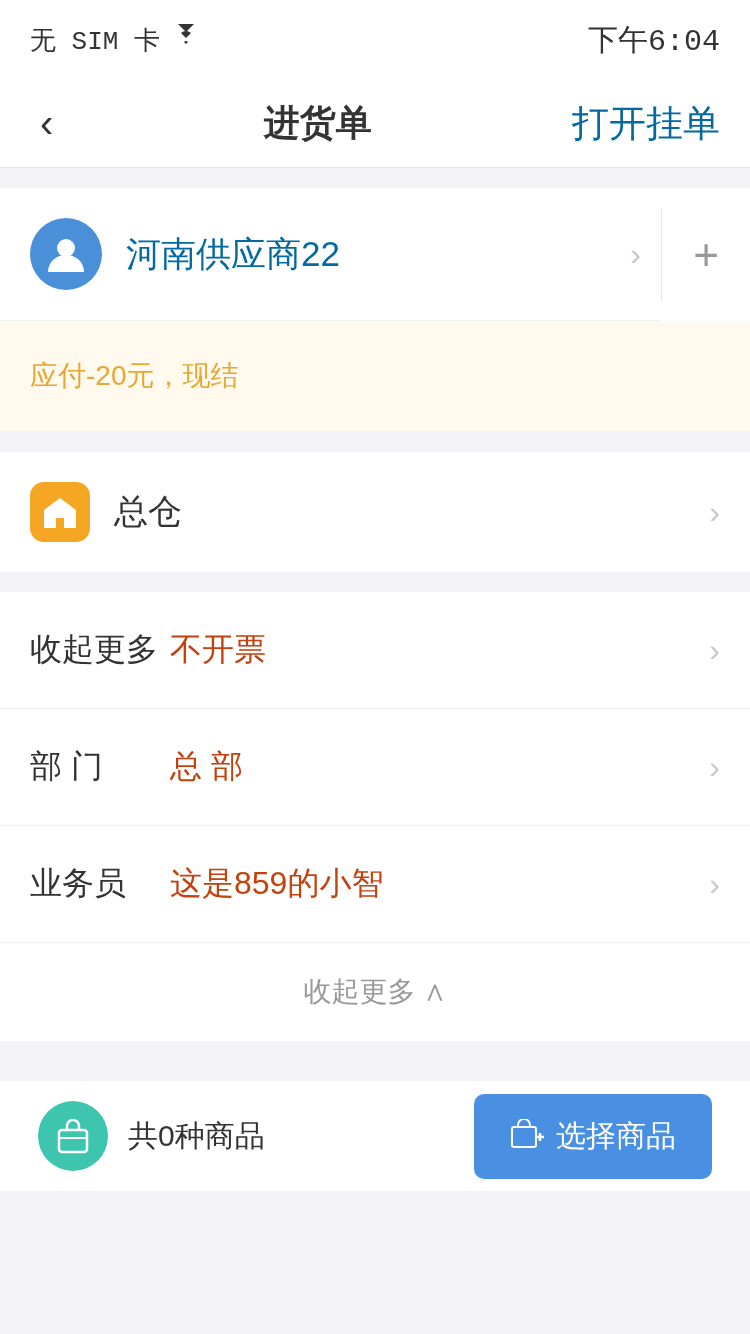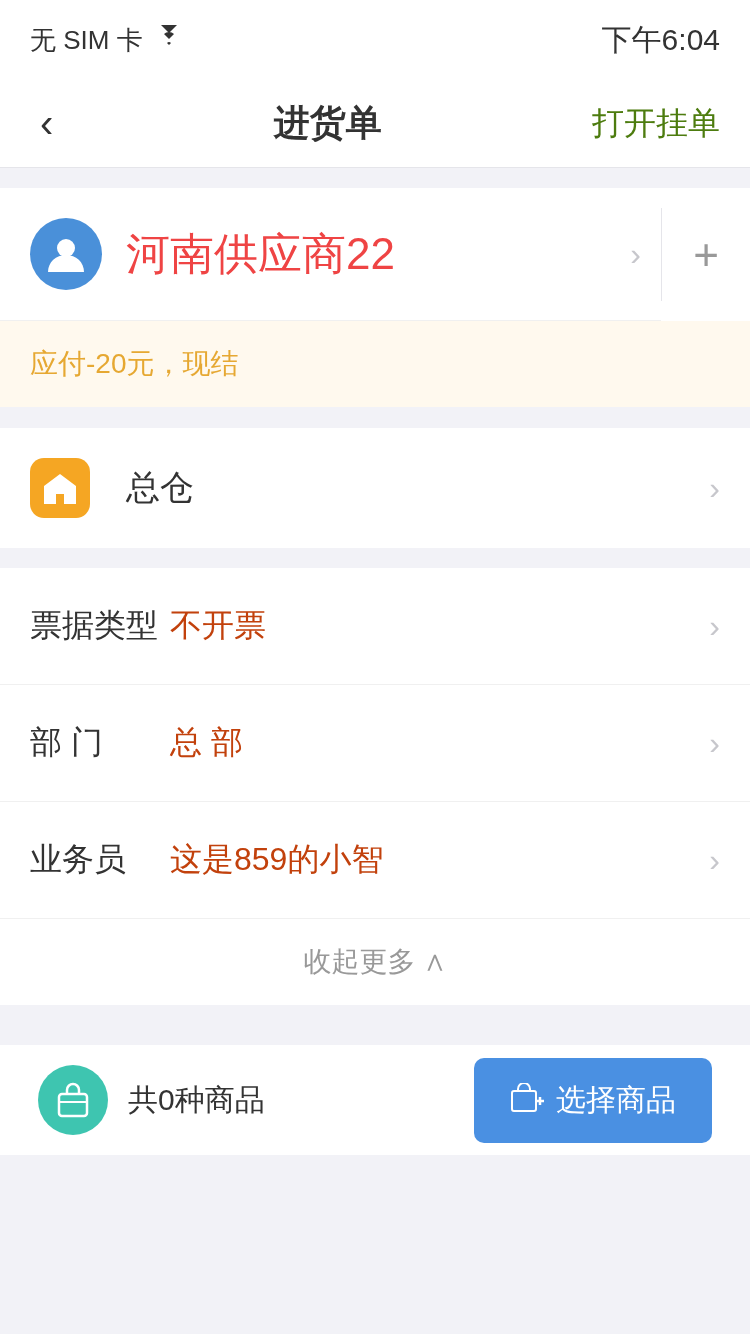--- a/index.html
+++ b/index.html
@@ -17,20 +17,21 @@
     .status-bar {
       width: 750px;
       height: 80px;
       background: #fff;
       display: flex;
       align-items: center;
       justify-content: space-between;
       padding: 16px 30px;
       font-size: 26px;
       color: #333;
+      font-family: Liberation Mono, monospace;
     }
     .status-left { display: flex; align-items: center; gap: 10px; }
     .status-center { font-size: 30px; font-weight: 500; }
     .status-right { display: flex; align-items: center; gap: 10px; font-size: 26px; }
     .battery-icon {
       display: inline-block;
       width: 46px;
       height: 24px;
       border: 2px solid #333;
       border-radius: 4px;
@@ -74,22 +75,22 @@
       color: #333;
       cursor: pointer;
       padding: 10px;
     }
     .nav-title {
       font-size: 36px;
       font-weight: 600;
       color: #333;
     }
     .nav-action {
-      font-size: 32px;
-      color: #4d7c0f;
+      font-size: 37px;
+      color: #0369a1;
       cursor: pointer;
     }
 
     
     .content {
       background: #f2f2f7;
     }
 
     .section-gap {
       height: 20px;
@@ -115,22 +116,22 @@
       border-radius: 50%;
       background: #4a90d9;
       display: flex;
       align-items: center;
       justify-content: center;
       margin-right: 24px;
       flex-shrink: 0;
     }
     .supplier-avatar svg { width: 44px; height: 44px; fill: #fff; }
     .supplier-name {
-      font-size: 44px;
-      color: #ef4444;
+      font-size: 35px;
+      color: #0369a1;
       flex: 1;
     }
     .chevron-right {
       color: #c7c7cc;
       font-size: 32px;
       margin-left: 10px;
     }
     .supplier-divider {
       width: 1px;
       background: #e5e5ea;
@@ -142,33 +143,32 @@
       align-items: center;
       justify-content: center;
       font-size: 44px;
       color: #999;
       cursor: pointer;
     }
 
     
     .notice-banner {
       background: #fff9ee;
-      padding: 24px 30px;
+      padding: 36px 30px;
       font-size: 28px;
       color: #e6a832;
     }
 
     
     .warehouse-section {
       background: #fff;
       display: flex;
       align-items: center;
       padding: 30px;
       border-top: 1px solid #f2f2f7;
-      gap: 12px;
     }
     .warehouse-icon {
       width: 60px;
       height: 60px;
       background: #f5a623;
       border-radius: 14px;
       display: flex;
       align-items: center;
       justify-content: center;
       margin-right: 24px;
@@ -215,21 +215,21 @@
       outline: none;
       background: transparent;
     }
 
     
     .collapse-row {
       background: #fff;
       display: flex;
       align-items: center;
       justify-content: center;
-      padding: 24px;
+      padding: 30px;
       border-top: 1px solid #f0f0f0;
       text-align: right;
     }
     .collapse-btn {
       font-size: 28px;
       color: #999;
       cursor: pointer;
     }
 
     
@@ -327,21 +327,21 @@
         <path d="M18 4L2 16v18h12v-10h8v10h12V16L18 4z"></path>
       </svg>
     </div>
     <span class="warehouse-name">总仓</span>
     <span class="chevron-right">›</span>
   </div>
 
   <div class="form-section">
 
     <div class="form-row">
-      <span class="form-label">票据类型</span>
+      <span class="form-label">收起更多</span>
       <span class="form-value">不开票</span>
       <span class="chevron-right">›</span>
     </div>
 
     <div class="form-row">
       <span class="form-label">部 门</span>
       <span class="form-value">总 部</span>
       <span class="chevron-right">›</span>
     </div>
 

